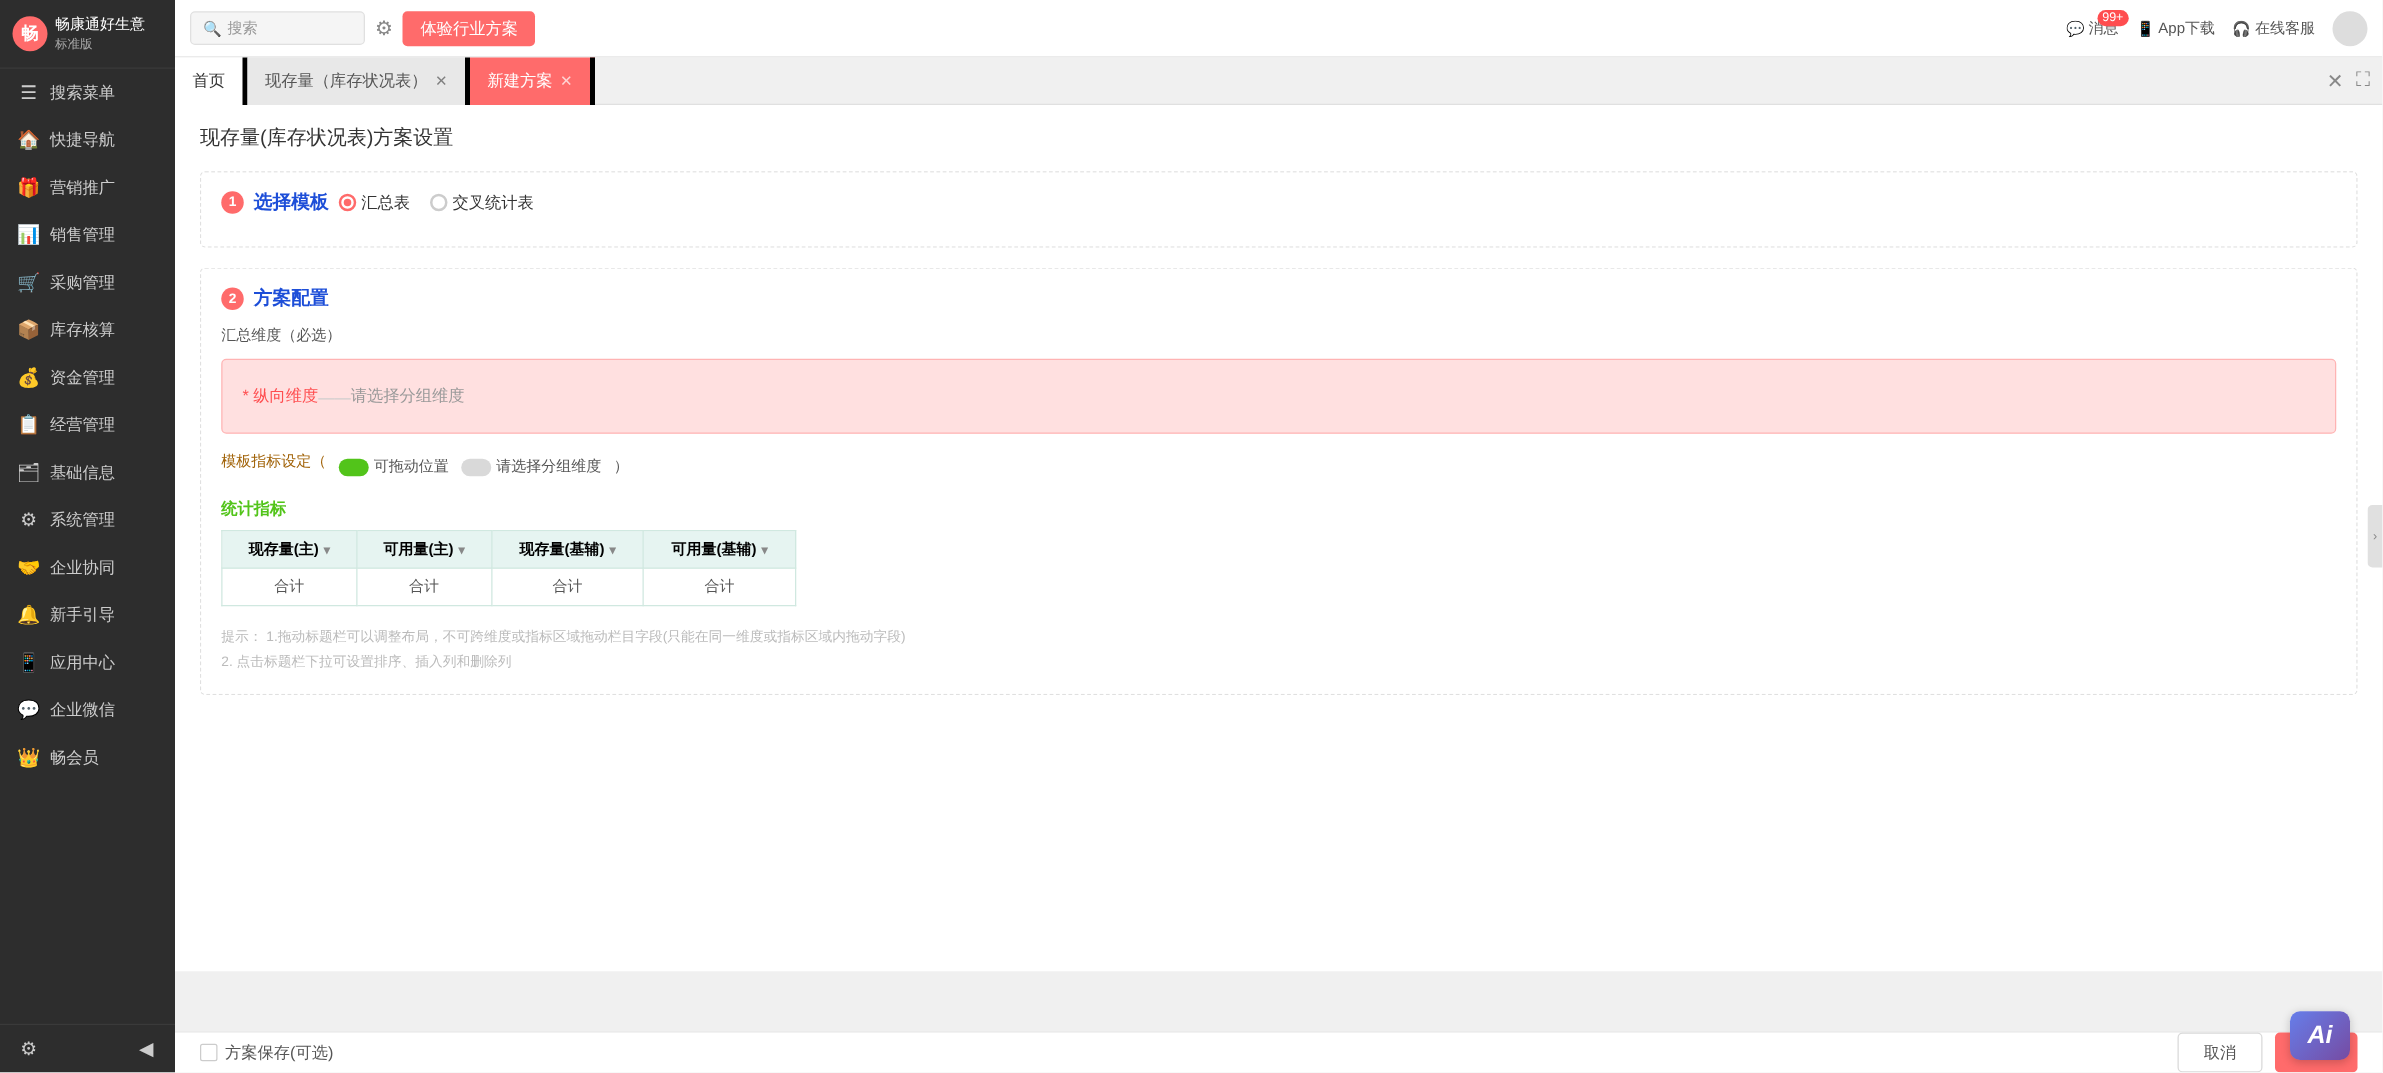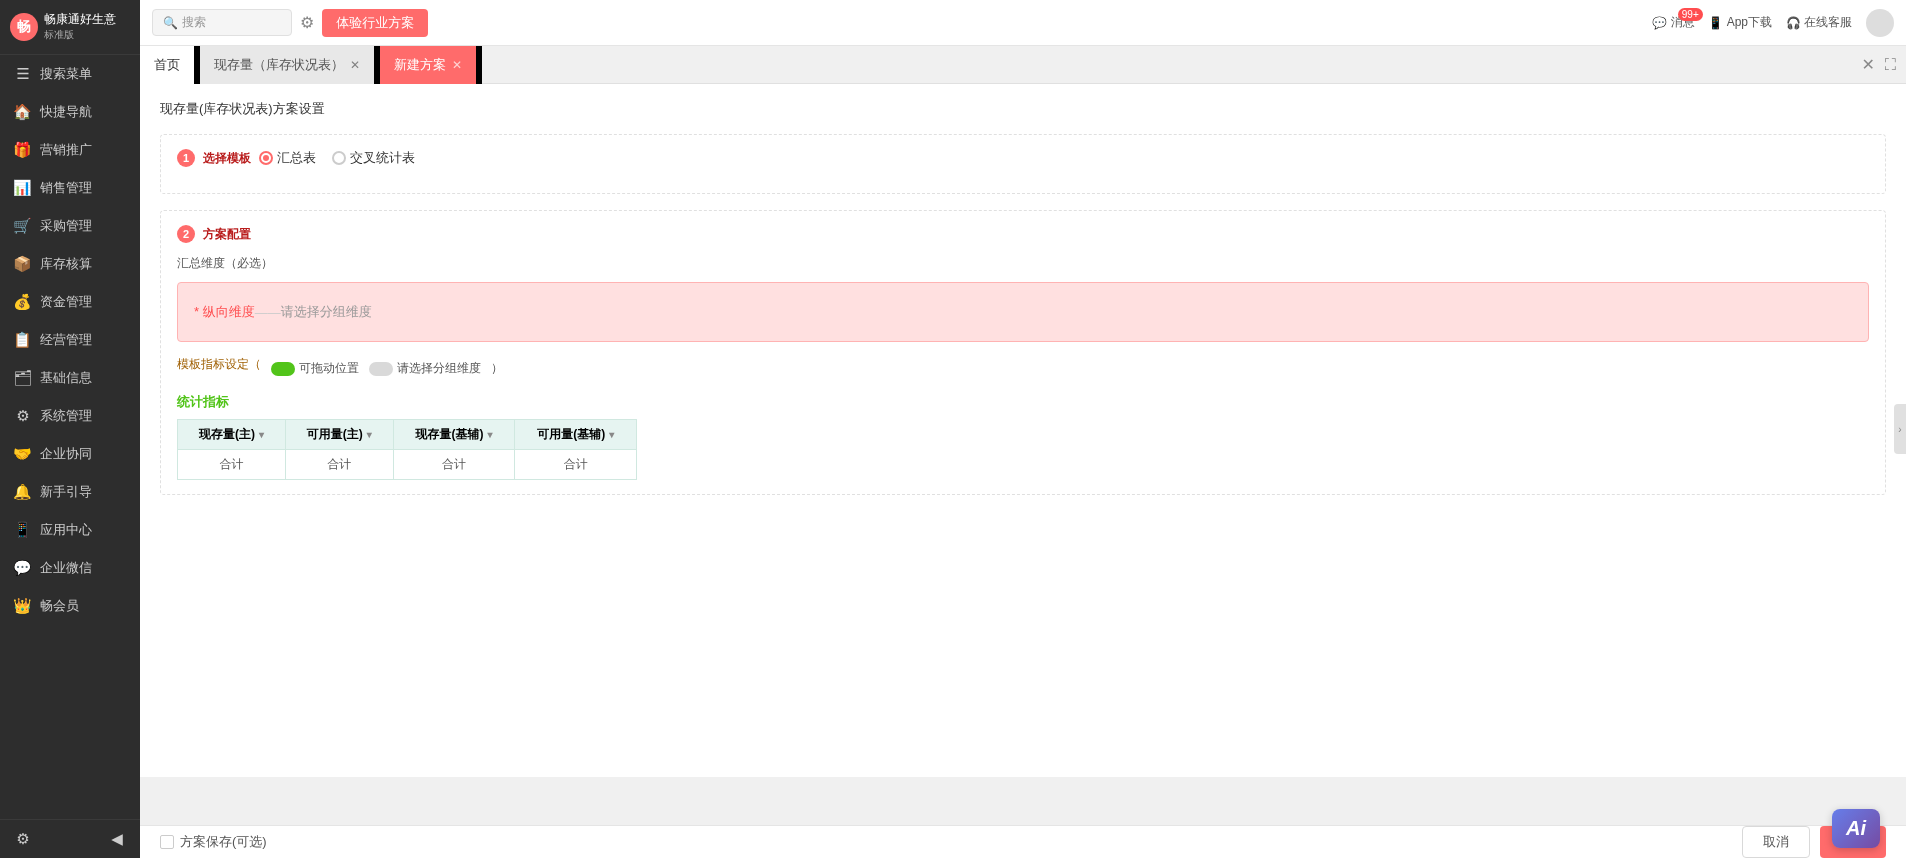--- a/index.html
+++ b/index.html
@@ -109,61 +109,61 @@
       height: 38px;
       flex-shrink: 0;
       border-bottom: 1px solid #e0e0e0;
     }
     .tab {
       height: 38px;
       padding: 0 14px;
       display: flex; align-items: center; gap: 6px;
       cursor: pointer; font-size: 13px; color: #555;
       background: #e8e8e8;
-      border-right: 6px solid #000000;
+      border-right: 4px solid #000000;
     }
     .tab.active {
       background: #ff6b6b;
       color: #fff;
     }
     .tab-home { background: #fff; color: #333; }
     .tab-close { font-size: 12px; opacity: 0.7; }
     .tabs-actions { margin-left: auto; display: flex; align-items: center; padding-right: 10px; gap: 10px; }
     .tab-action-icon { font-size: 16px; color: #888; cursor: pointer; }
 
     
     .content {
       flex: 1;
       overflow-y: auto;
       padding: 16px 20px;
       background: #fff;
     }
 
-    .page-title { font-size: 13px; color: #333; margin-bottom: 16px; }
+    .page-title { font-size: 16px; color: #333; margin-bottom: 16px; }
 
     .section {
       border: 1px dashed #e0e0e0;
       border-radius: 4px;
       padding: 14px 16px;
       margin-bottom: 16px;
     }
 
     .section-header {
       display: flex; align-items: center; gap: 8px;
       margin-bottom: 12px;
     }
     .section-num {
       background: #ff6b6b;
       color: #fff;
       width: 18px; height: 18px;
       border-radius: 50%;
       display: flex; align-items: center; justify-content: center;
       font-size: 11px; font-weight: bold; flex-shrink: 0;
     }
-    .section-title { font-size: 12px; font-weight: bold; color: #b91c1c; }
+    .section-title { font-size: 15px; font-weight: bold; color: #1d4ed8; }
 
     .radio-group { display: flex; align-items: center; gap: 16px; }
     .radio-label { display: flex; align-items: center; gap: 4px; font-size: 13px; color: #333; cursor: pointer; }
     .radio-btn {
       width: 14px; height: 14px;
       border-radius: 50%;
       border: 2px solid #ccc;
       display: flex; align-items: center; justify-content: center;
     }
     .radio-btn.selected { border-color: #ff6b6b; }
@@ -492,20 +492,24 @@
         <tbody>
           <tr>
             <td>合计</td>
             <td>合计</td>
             <td>合计</td>
             <td>合计</td>
           </tr>
         </tbody>
       </table>
 
+      <div class="tips-section">
+        <div class="tips-text">提示：  1.拖动标题栏可以调整布局，不可跨维度或指标区域拖动栏目字段(只能在同一维度或指标区域内拖动字段)</div>
+        <div class="tips-text">         2. 点击标题栏下拉可设置排序、插入列和删除列</div>
+      </div>
     </div>
   </div>
 
   <div class="footer-bar">
     <div class="save-check">
       <span class="check-box"></span>
       <span>方案保存(可选)</span>
     </div>
     <div class="footer-spacer"></div>
     <div class="footer-actions">

